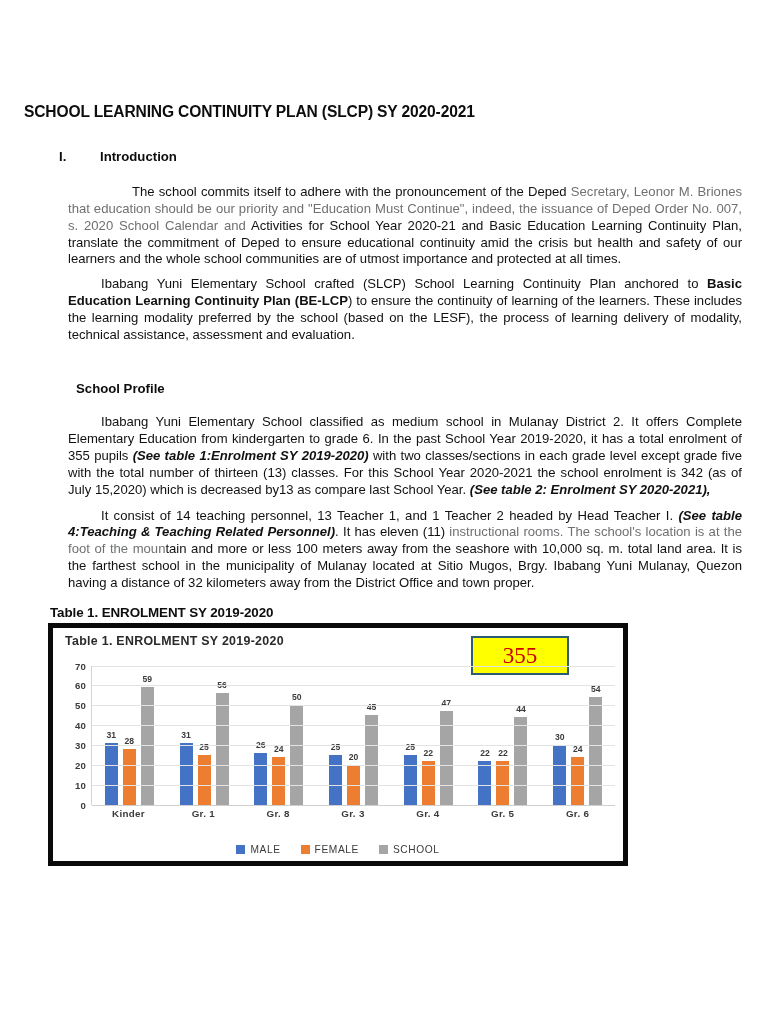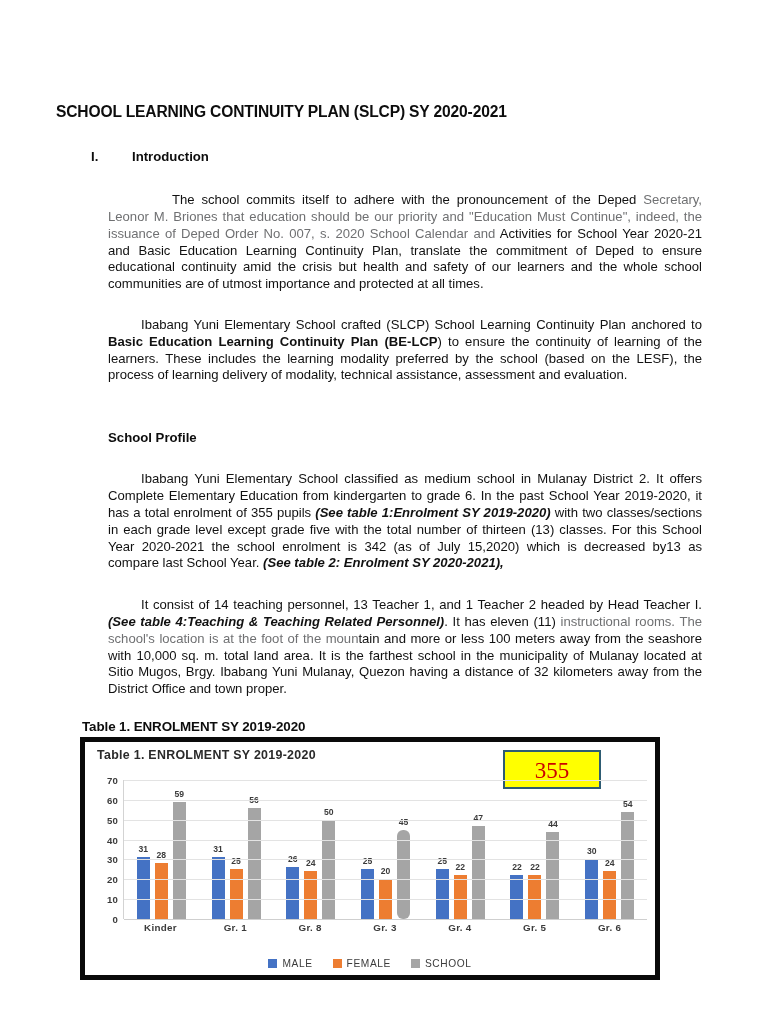--- a/index.html
+++ b/index.html
@@ -13,21 +13,21 @@
     font-family: "Liberation Sans", sans-serif;
     color: #111111;
     overflow: hidden;
     position: relative;
   }
   .page {
     width: 768px;
     height: 799px;
     position: relative;
     box-sizing: border-box;
-    padding: 0 56px;
+    padding: 0 24px;
   }
   
   .doc-title {
     font-size: 15.6px;
     font-weight: bold;
     letter-spacing: -0.15px;
     margin: 0;
     padding-top: 103px;
     line-height: 1.1;
     color: #0d0d0d;
@@ -45,21 +45,21 @@
   .section-heading .numeral {
     width: 41px;
     flex: 0 0 41px;
   }
   
   .body-wrap {
     padding-left: 44px;
     padding-right: 2px;
   }
   p.para {
-    margin: 8px;
+    margin: 0;
     font-size: 13.1px;
     line-height: 1.285;
     text-align: justify;
     color: #111111;
     hyphens: none;
   }
   p.para.indent-lg { text-indent: 64px; }
   p.para.indent-sm { text-indent: 33px; }
   .gap-p1 { height: 20px; }
   .gap-p2 { height: 8px; }
@@ -342,21 +342,21 @@
                   <span class="val">50</span>
                 </div>
               </div>
               <div class="group">
                 <div class="bar" style="height: 35.7143%; background: rgb(68, 114, 196);">
                   <span class="val">25</span>
                 </div>
                 <div class="bar" style="height: 28.5714%; background: rgb(237, 125, 49);">
                   <span class="val">20</span>
                 </div>
-                <div class="bar" style="height: 64.2857%; background: rgb(165, 165, 165); border-radius: 6px;">
+                <div class="bar" style="height: 64.2857%; background: rgb(165, 165, 165);">
                   <span class="val">45</span>
                 </div>
               </div>
               <div class="group">
                 <div class="bar" style="height: 35.7143%; background: rgb(68, 114, 196);">
                   <span class="val">25</span>
                 </div>
                 <div class="bar" style="height: 31.4286%; background: rgb(237, 125, 49);">
                   <span class="val">22</span>
                 </div>

